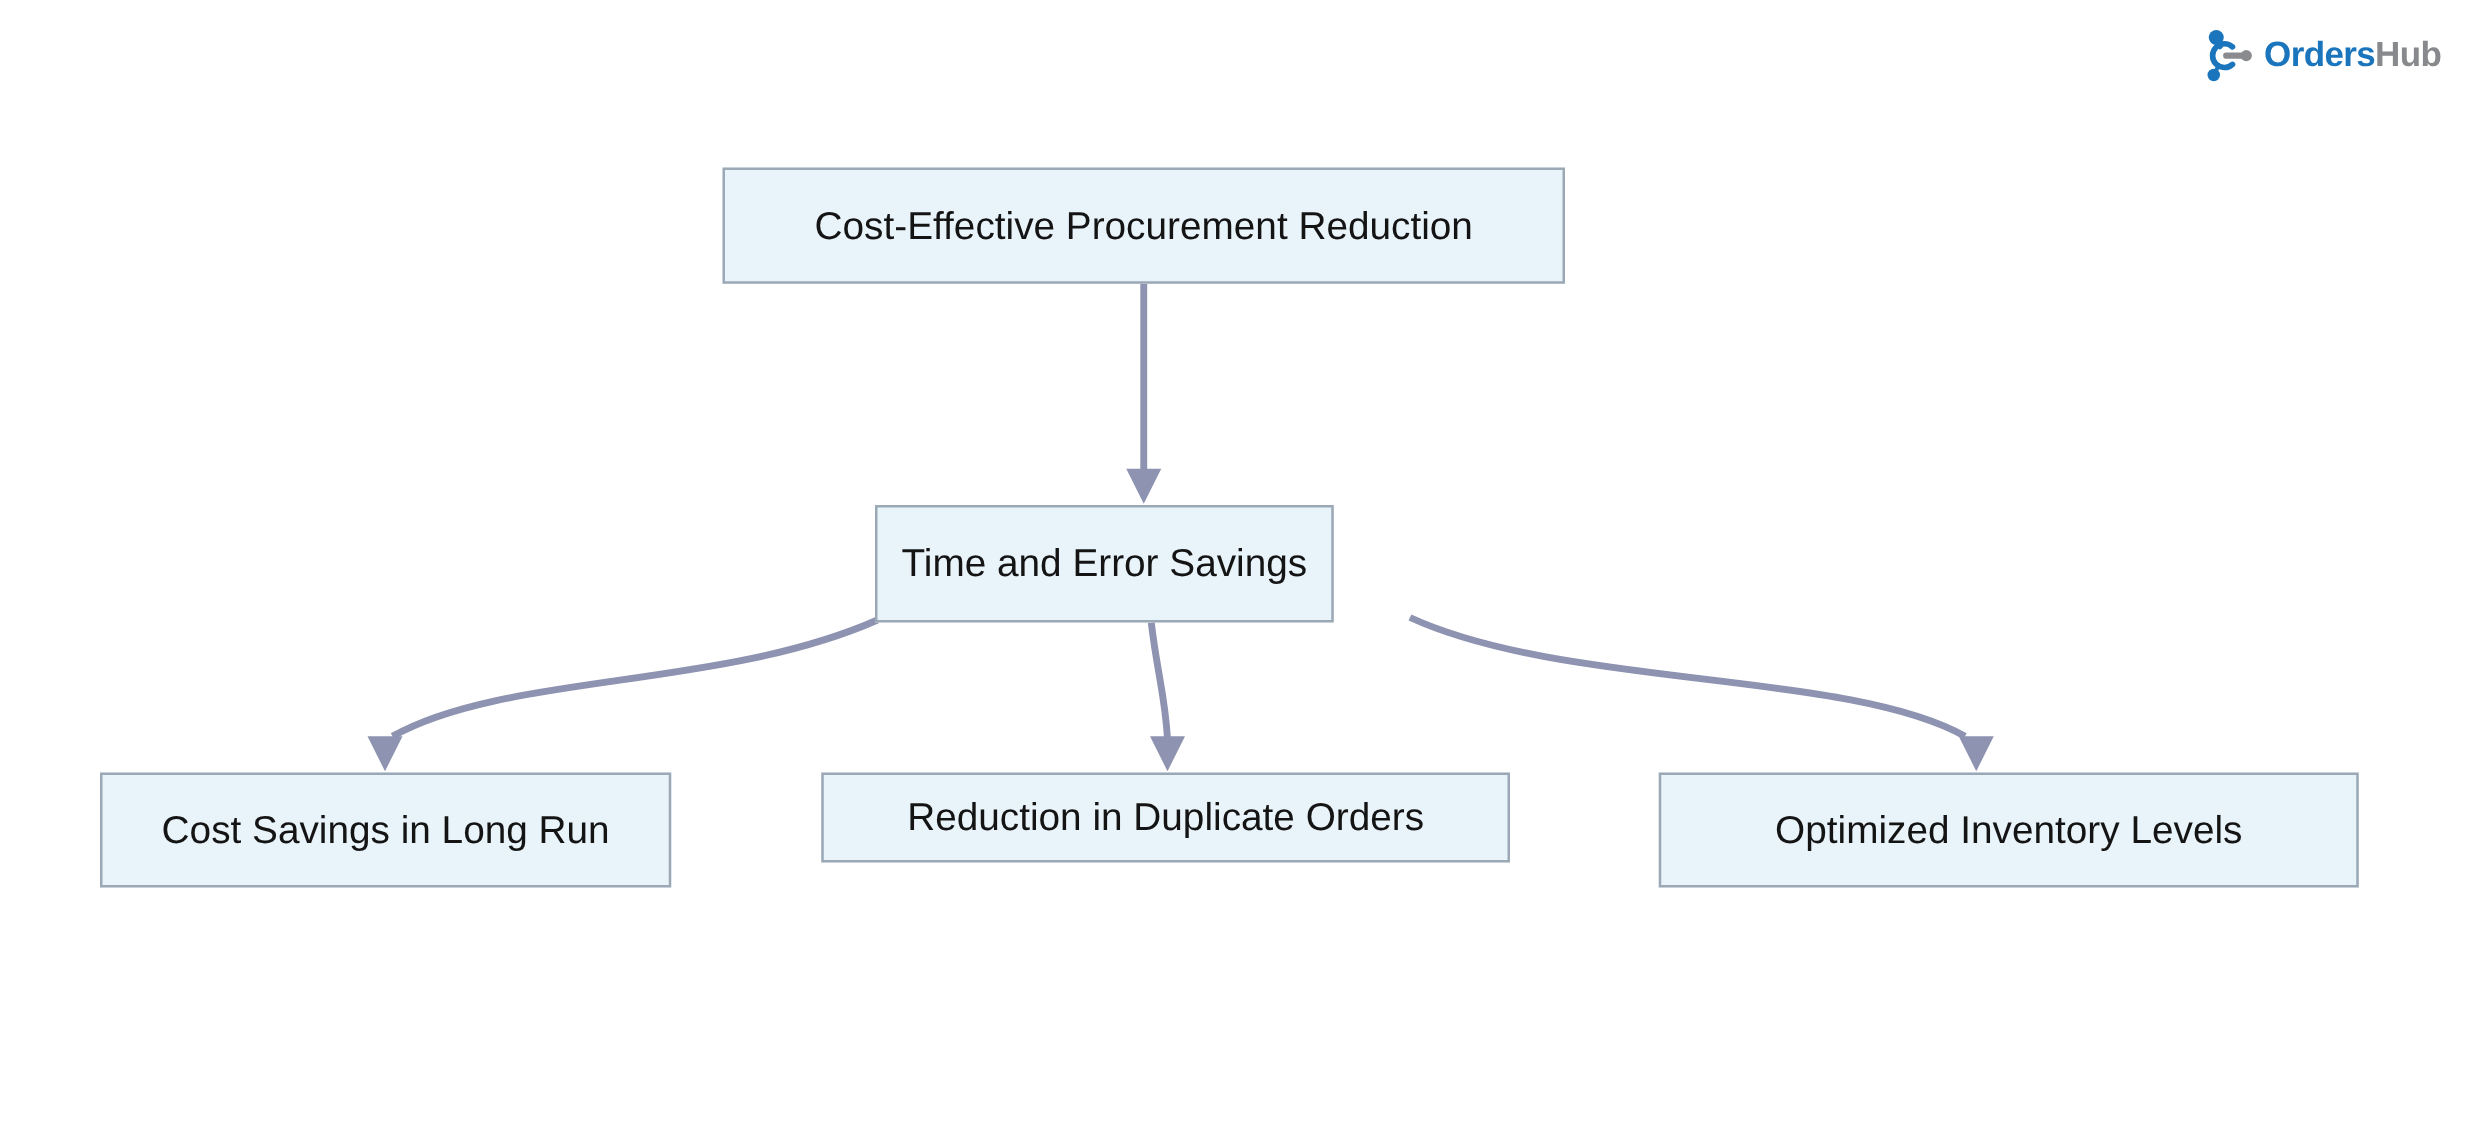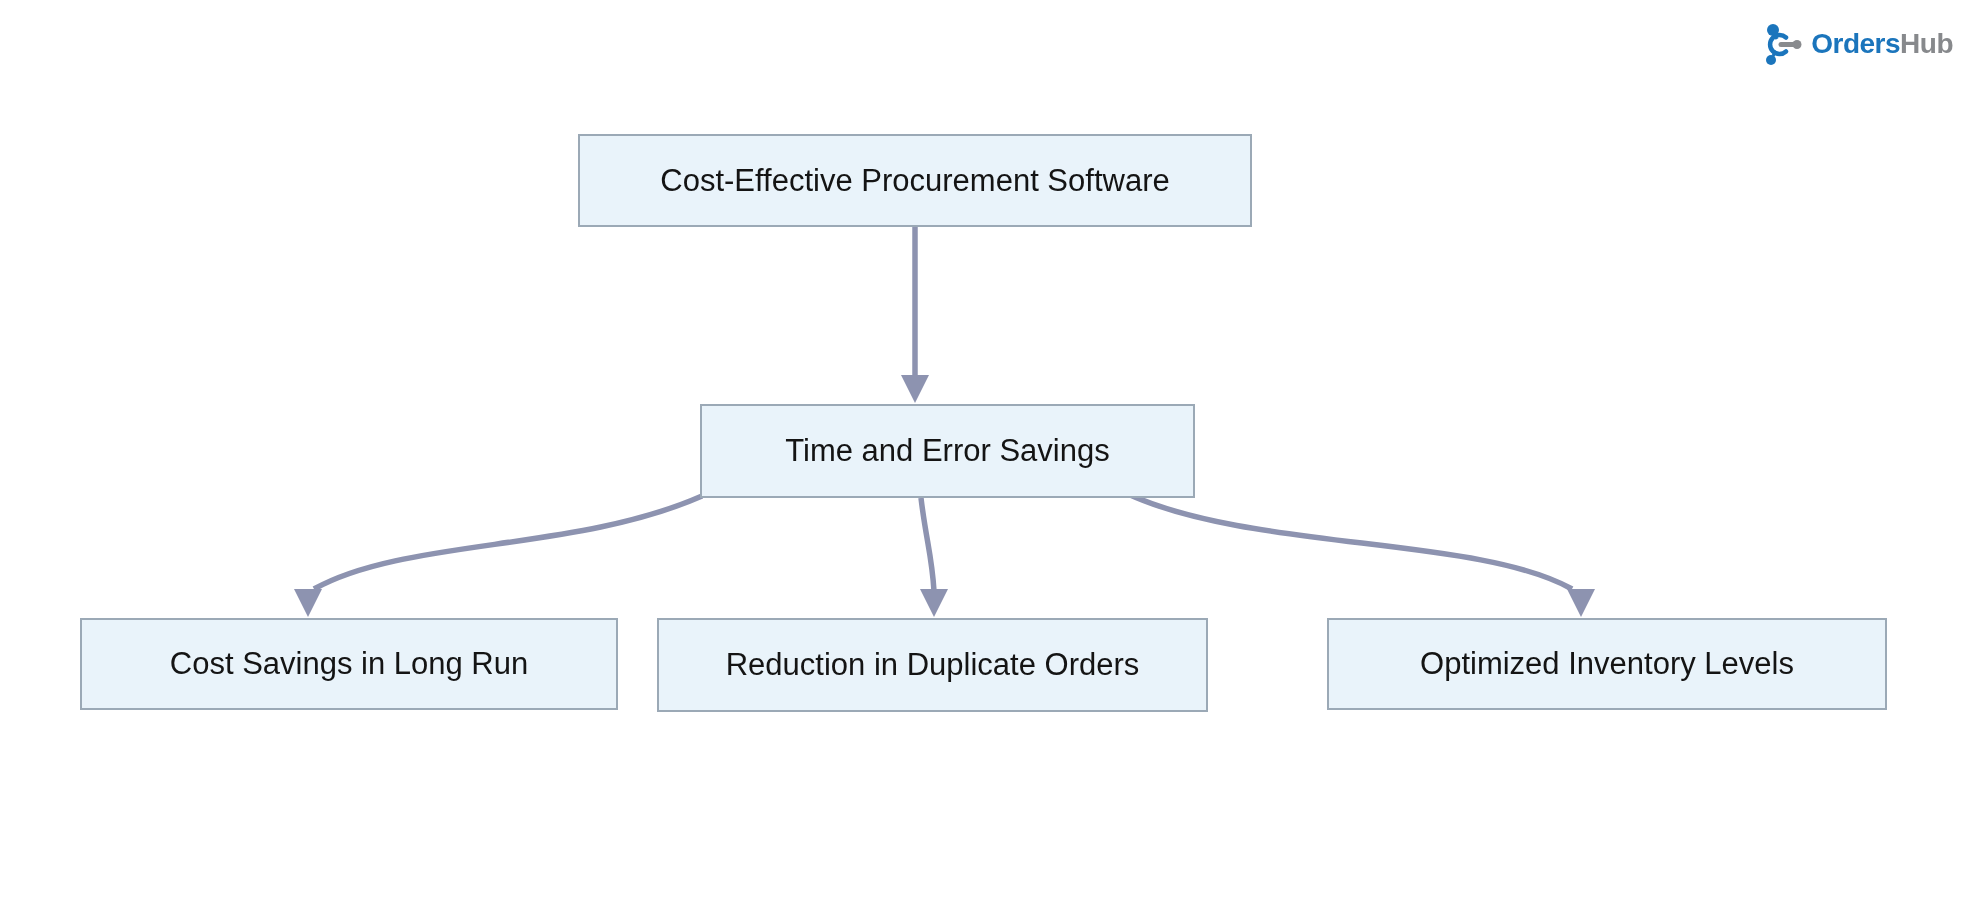--- a/index.html
+++ b/index.html
@@ -40,23 +40,23 @@
     display: flex;
     align-items: center;
     justify-content: center;
     text-align: center;
     color: #141414;
     font-size: 31px;
     line-height: 1.15;
     white-space: nowrap;
   }
   .node-root  { left: 578px;  top: 134px; width: 674px; height: 93px; }
-  .node-mid   { left: 700px;  top: 404px; width: 495px; height: 94px; }
-  .node-leaf1 { left: 80px;   top: 618px; width: 538px; height: 92px; }
-  .node-leaf2 { left: 657px;  top: 618px; width: 551px; height: 94px; }
+  .node-mid   { left: 700px;  top: 404px; width: 367px; height: 94px; }
+  .node-leaf1 { left: 80px;   top: 618px; width: 457px; height: 92px; }
+  .node-leaf2 { left: 657px;  top: 618px; width: 551px; height: 72px; }
   .node-leaf3 { left: 1327px; top: 618px; width: 560px; height: 92px; }
   .logo {
     position: absolute;
     top: 22px;
     right: 24px;
     display: flex;
     align-items: center;
     gap: 7px;
     height: 44px;
   }
@@ -88,21 +88,21 @@
     <polygon class="arrowhead" points="294,589 322,589 308,617"></polygon>
 
     <path class="edge-path" d="M 921 498 C 926 540, 932 556, 934 591"></path>
     <polygon class="arrowhead" points="920,589 948,589 934,617"></polygon>
 
     <path class="edge-path" d="M 1128 494 C 1252 551, 1478 536, 1572 589"></path>
     <polygon class="arrowhead" points="1567,589 1595,589 1581,617"></polygon>
   </svg>
 
   <div class="node node-root">
-    <span>Cost-Effective Procurement Software</span>
+    <span>Cost-Effective Procurement Reduction</span>
   </div>
 
   <div class="node node-mid">
     <span>Time and Error Savings</span>
   </div>
 
   <div class="node node-leaf1">
     <span>Cost Savings in Long Run</span>
   </div>
 

